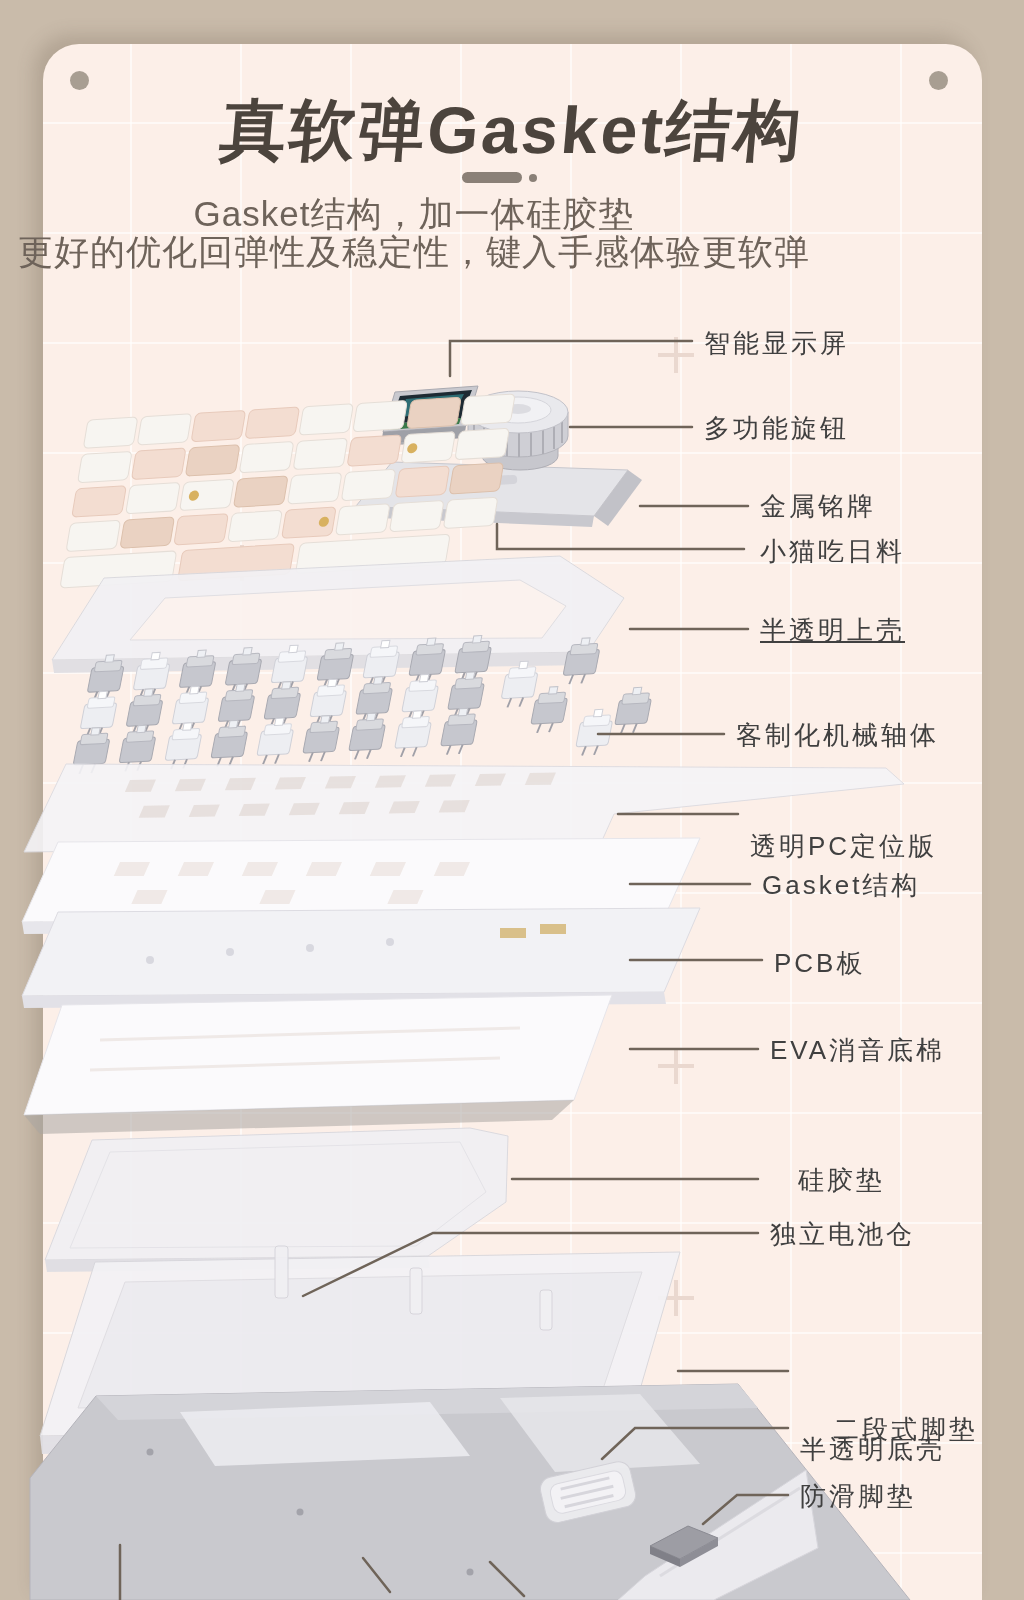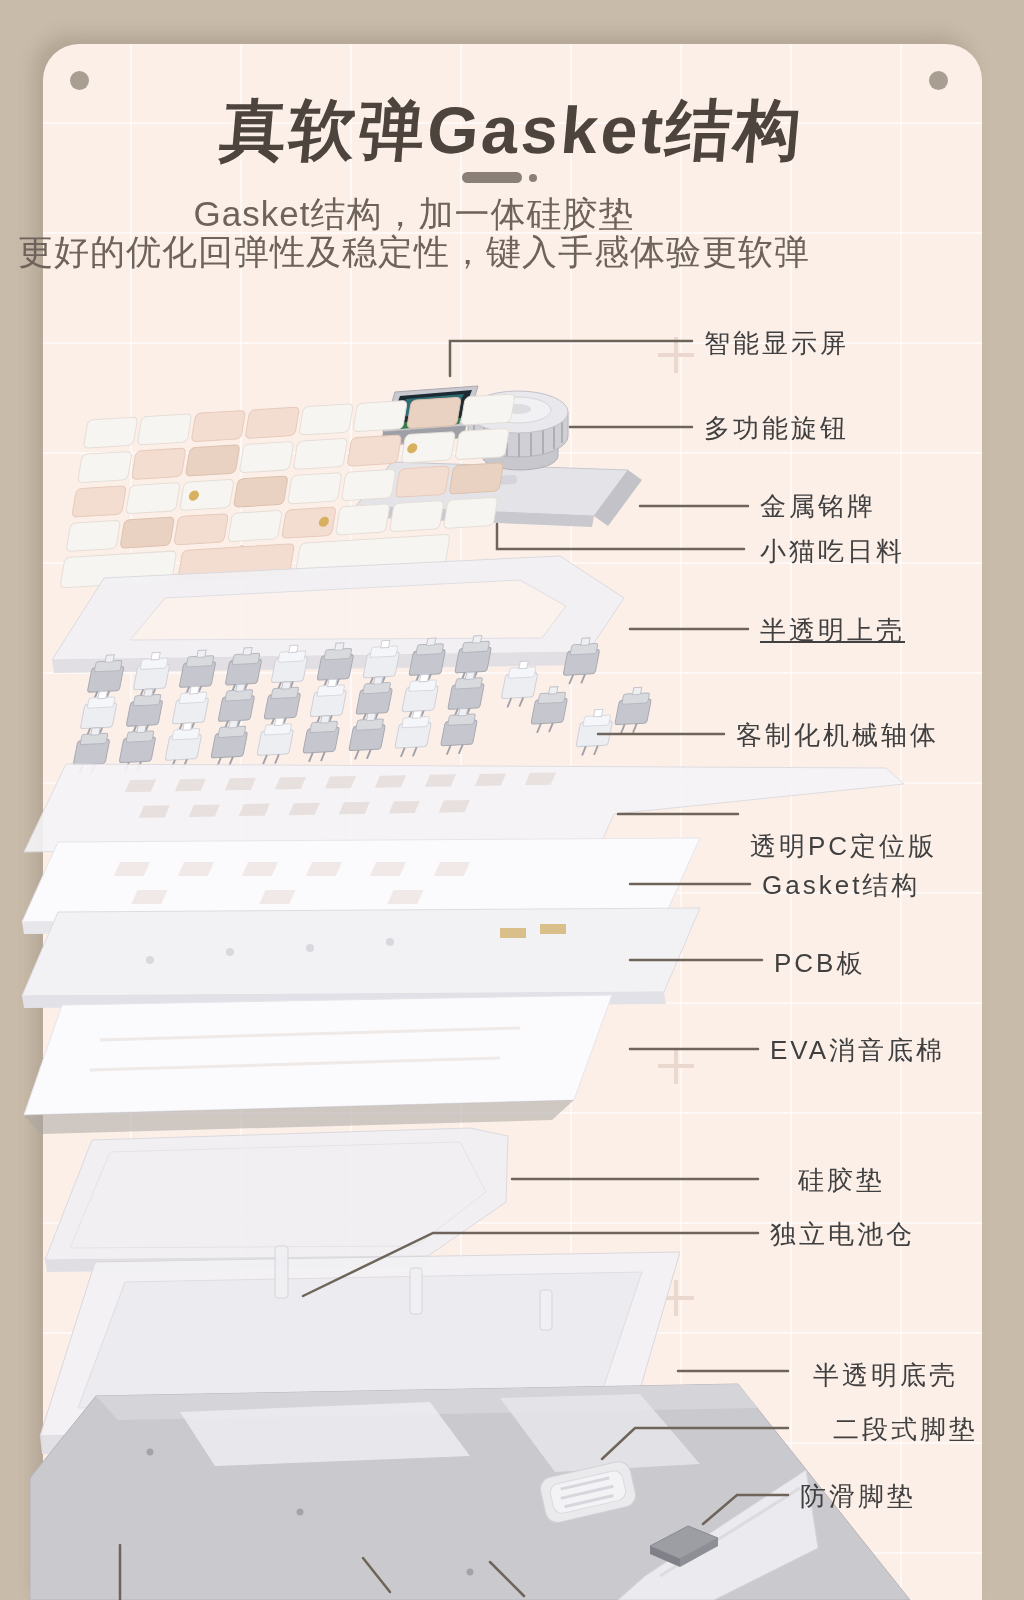--- a/index.html
+++ b/index.html
@@ -352,15 +352,15 @@
 <div class="lbl" style="left:760px;top:489px;">金属铭牌</div>
 <div class="lbl" style="left:760px;top:534px;">小猫吃日料</div>
 <div class="lbl" style="left:760px;top:613px;text-decoration:underline;">半透明上壳</div>
 <div class="lbl" style="left:736px;top:718px;">客制化机械轴体</div>
 <div class="lbl" style="left:750px;top:799px;margin-top:30px;">透明PC定位版</div>
 <div class="lbl" style="left:762px;top:868px;">Gasket结构</div>
 <div class="lbl" style="left:774px;top:946px;">PCB板</div>
 <div class="lbl" style="left:770px;top:1033px;">EVA消音底棉</div>
 <div class="lbl" style="left:770px;top:1163px;margin-left:28px;">硅胶垫</div>
 <div class="lbl" style="left:770px;top:1217px;">独立电池仓</div>
-<div class="lbl" style="left:800px;top:1358px;margin-left:13px;">半透明底壳</div>
+<div class="lbl" style="left:800px;top:1432px;">半透明底壳</div>
 <div class="lbl" style="left:800px;top:1412px;margin-left:33px;">二段式脚垫</div>
 <div class="lbl" style="left:800px;top:1479px;">防滑脚垫</div>
 
 </body></html>

